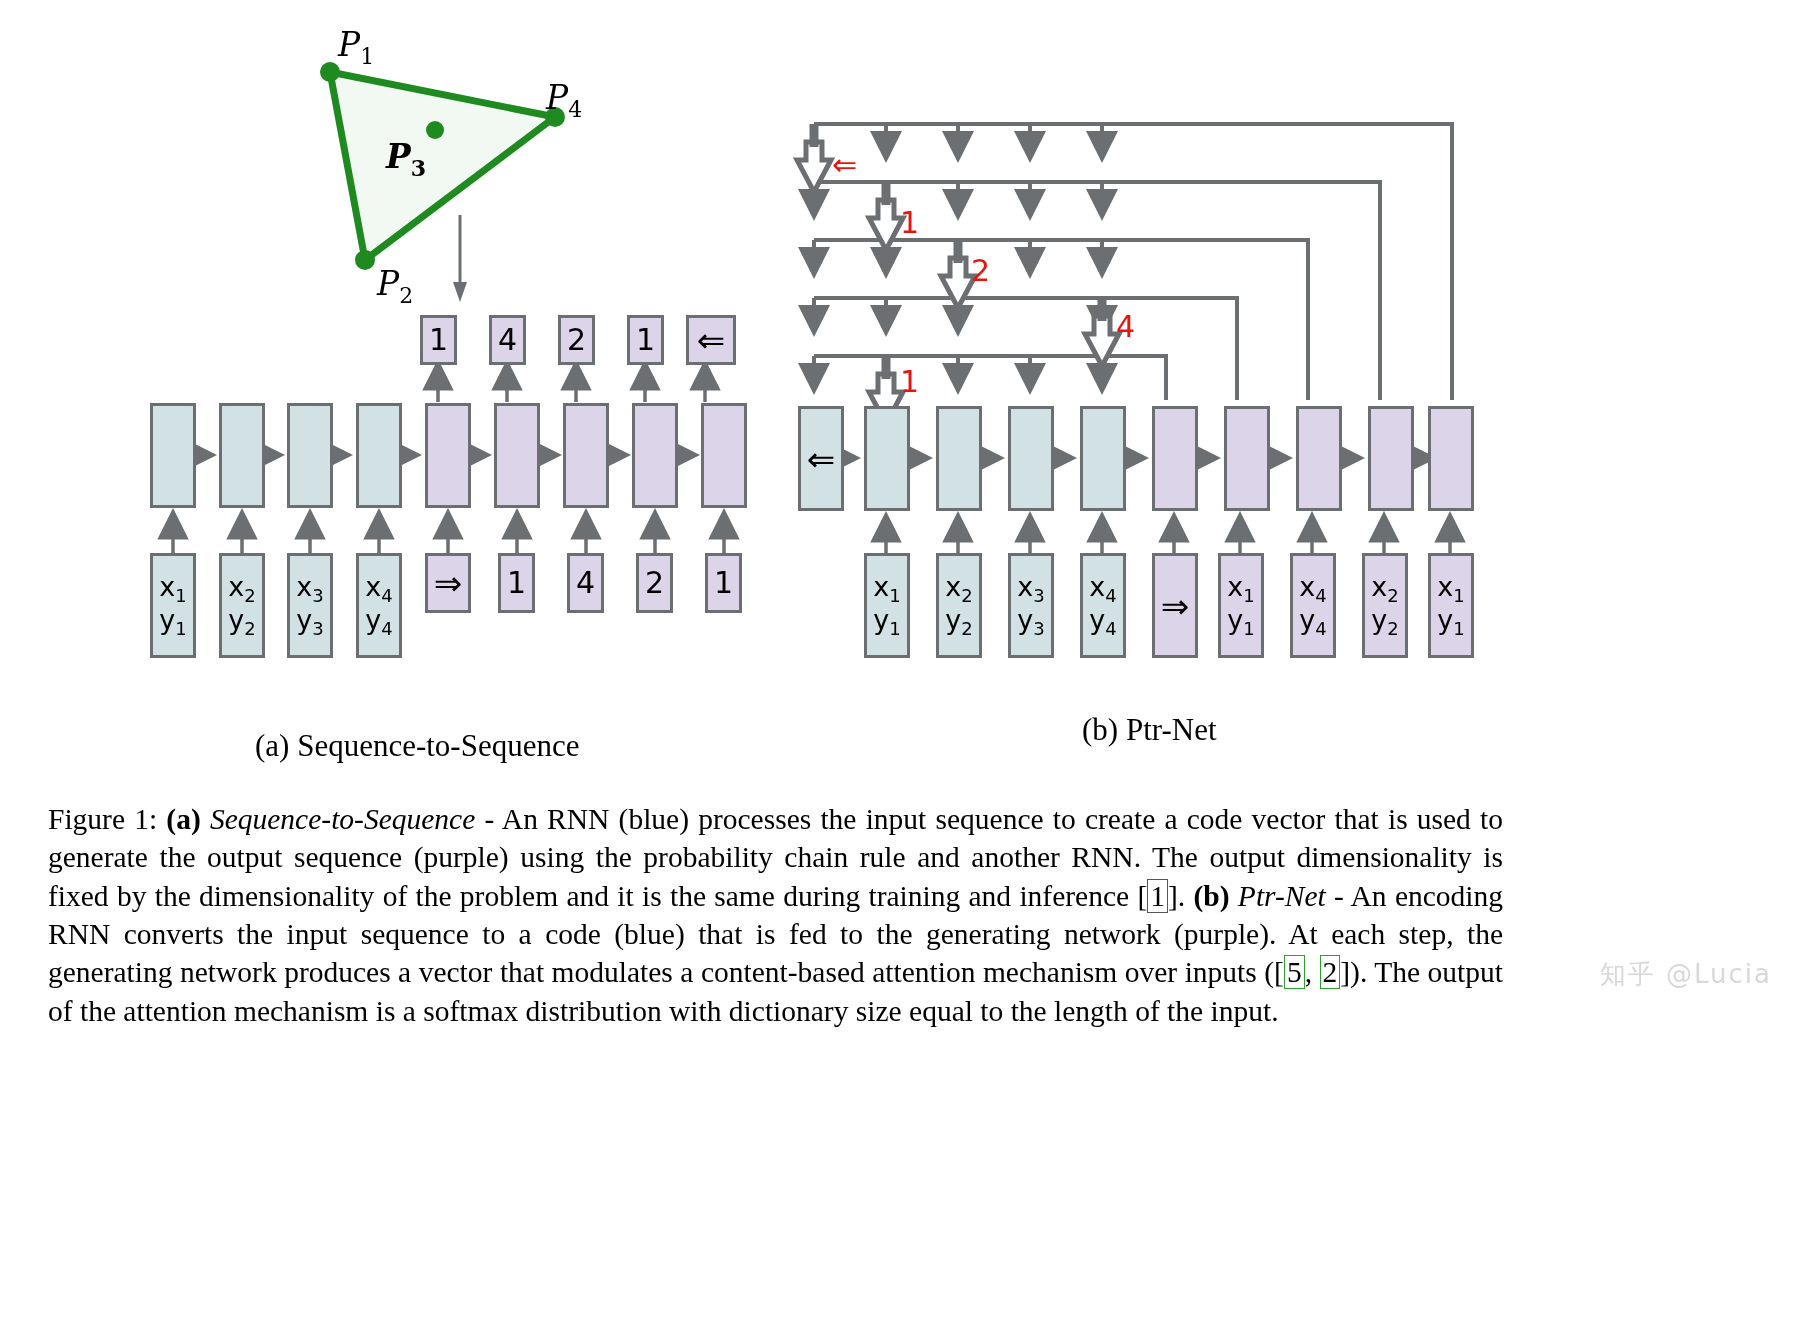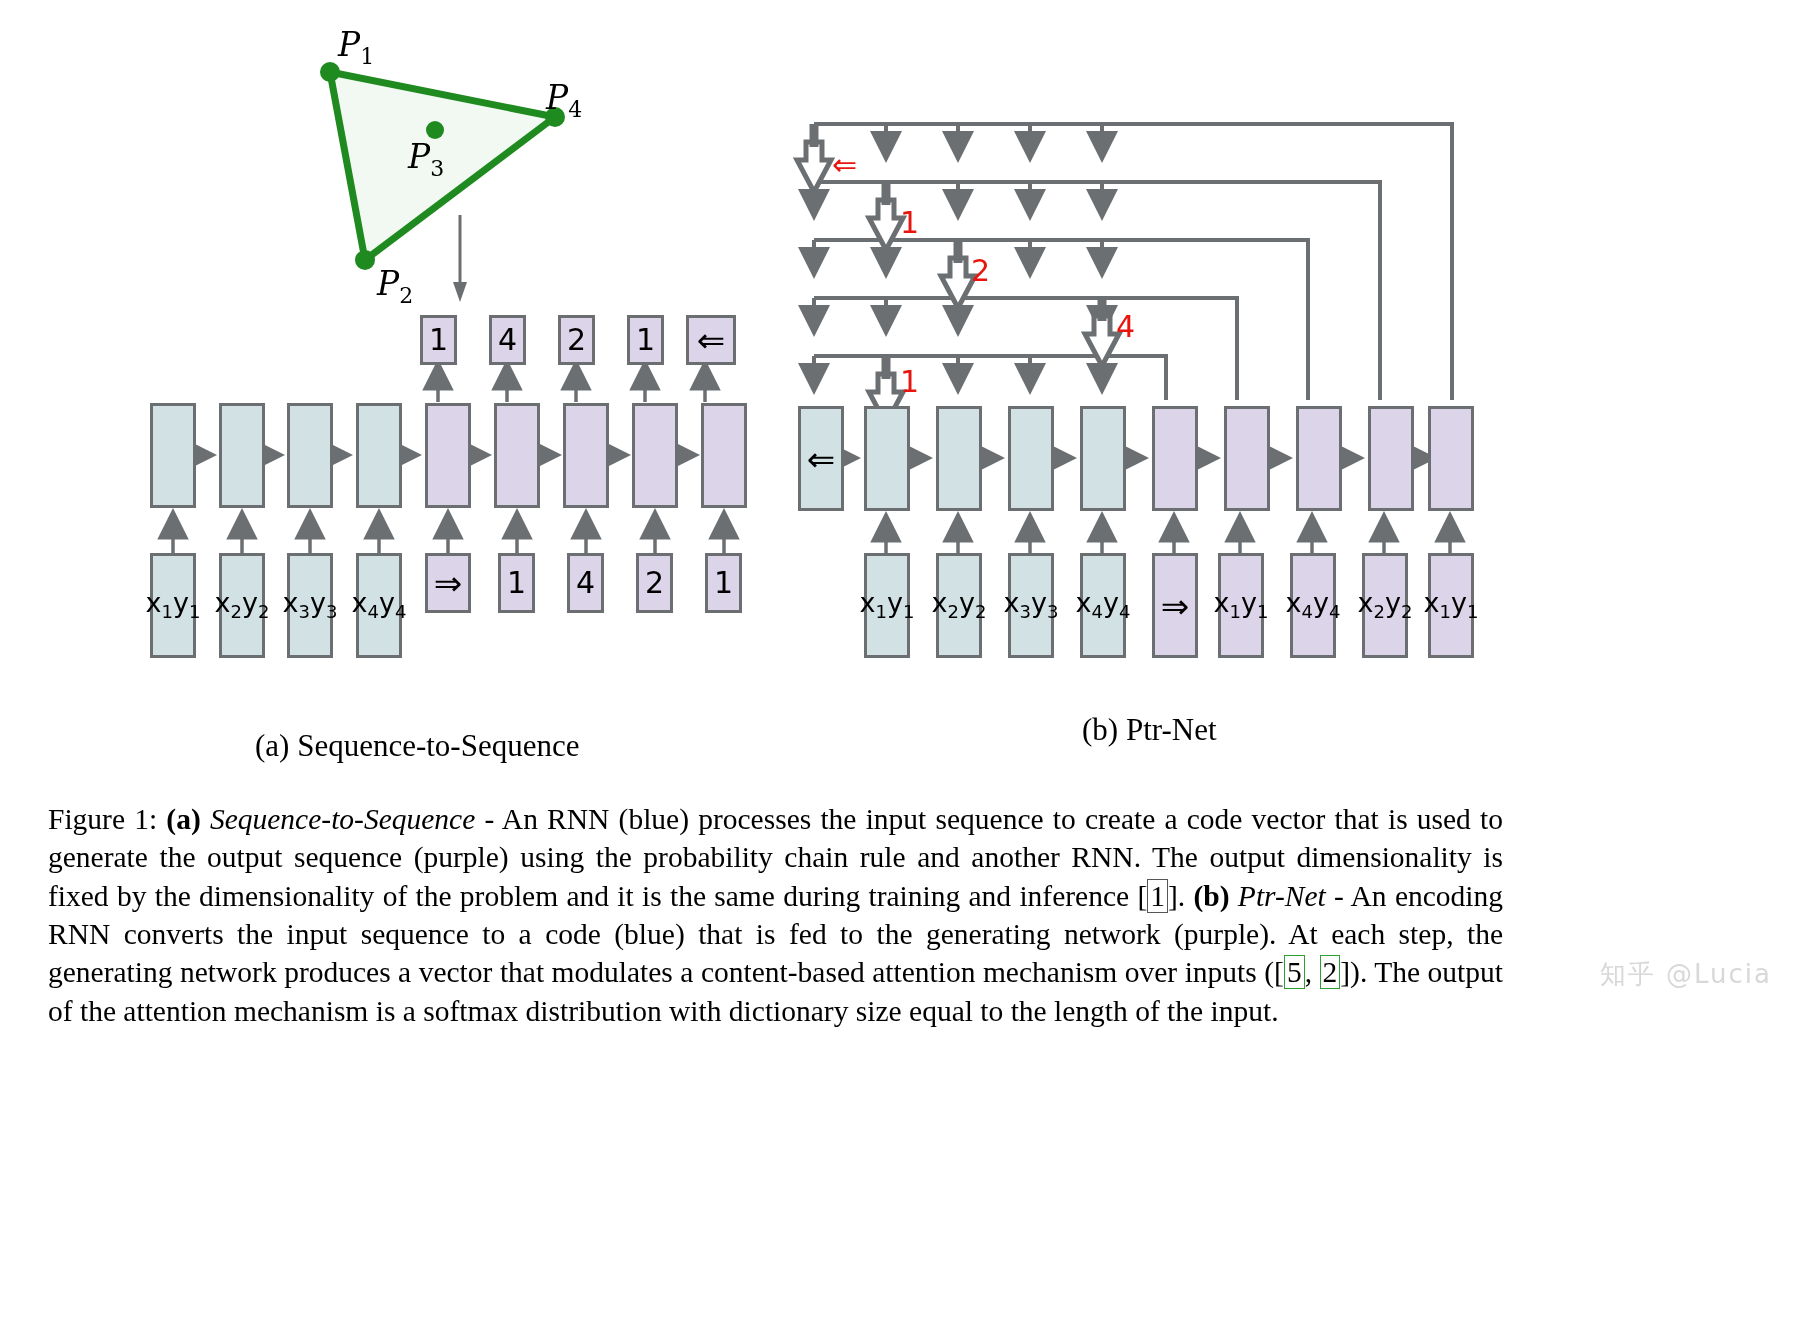--- a/index.html
+++ b/index.html
@@ -5,21 +5,21 @@
   html,body{margin:0;padding:0;background:#ffffff;}
   body{width:1818px;height:1330px;position:relative;font-family:"Liberation Serif",serif;color:#000;}
   .fig{position:absolute;left:0;top:0;width:1818px;height:1026px;}
 
   
   .cell{position:absolute;box-sizing:border-box;border:3px solid #6b6f72;
         display:flex;align-items:center;justify-content:center;
         font-family:"DejaVu Sans",sans-serif;line-height:1;}
   .blue{background:#d2e2e4;}
   .purple{background:#dcd4e8;}
-  .xy{flex-direction:row;font-size:27px;}
+  .xy{flex-direction:column;font-size:27px;}
   .xy sub{font-size:18px;vertical-align:-.35em;}
   .num{font-size:30px;}
   .arr{font-size:34px;font-family:"DejaVu Sans",sans-serif;}
 
   
   .plot{position:absolute;left:250px;top:20px;width:470px;height:310px;}
   .plabel{position:absolute;font-family:"DejaVu Serif",serif;font-style:italic;font-size:33px;}
   .plabel sub{font-size:22px;font-style:normal;}
 
   
@@ -50,21 +50,21 @@
       <circle cx="115" cy="240" r="10" fill="#1f8a1f"></circle>
       <line x1="210" y1="195" x2="210" y2="265" stroke="#6b6f72" stroke-width="3"></line>
       <polygon points="203,262 217,262 210,282" fill="#6b6f72"></polygon>
     </svg>
     <div class="plabel" style="left:88px;top:5px;">
       <span>P</span><sub>1</sub>
     </div>
     <div class="plabel" style="left:296px;top:58px;">
       <span>P</span><sub>4</sub>
     </div>
-    <div class="plabel" style="left:158px;top:117px;">
+    <div class="plabel" style="left:136px;top:117px;font-weight:bold;">
       <span>P</span><sub>3</sub>
     </div>
     <div class="plabel" style="left:127px;top:244px;">
       <span>P</span><sub>2</sub>
     </div>
   </div>
 
   <svg width="1818" height="1330">
     <defs>
       <marker id="ah" markerWidth="9" markerHeight="9" refX="7" refY="4.5" orient="auto">

